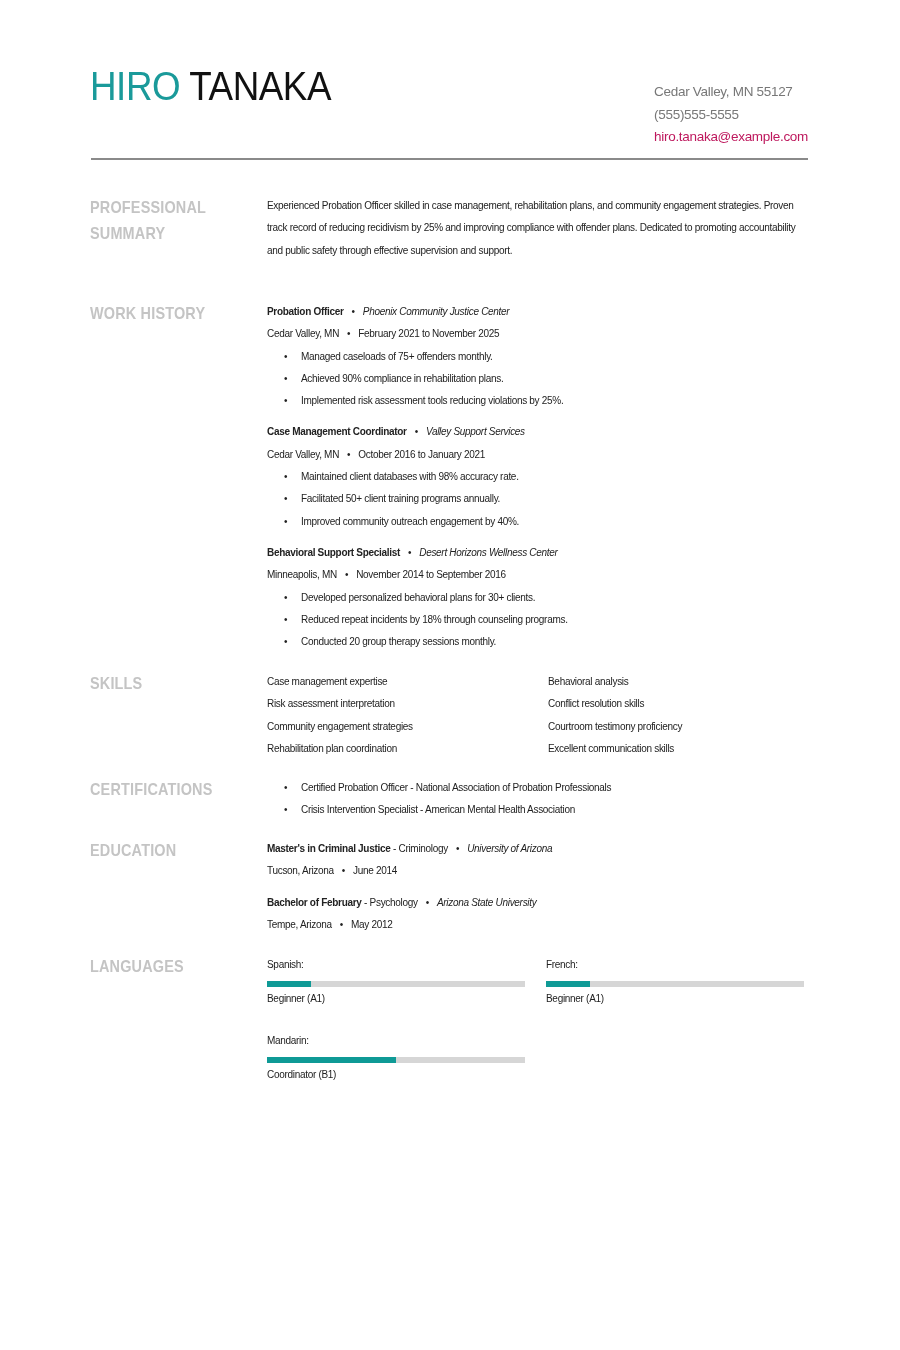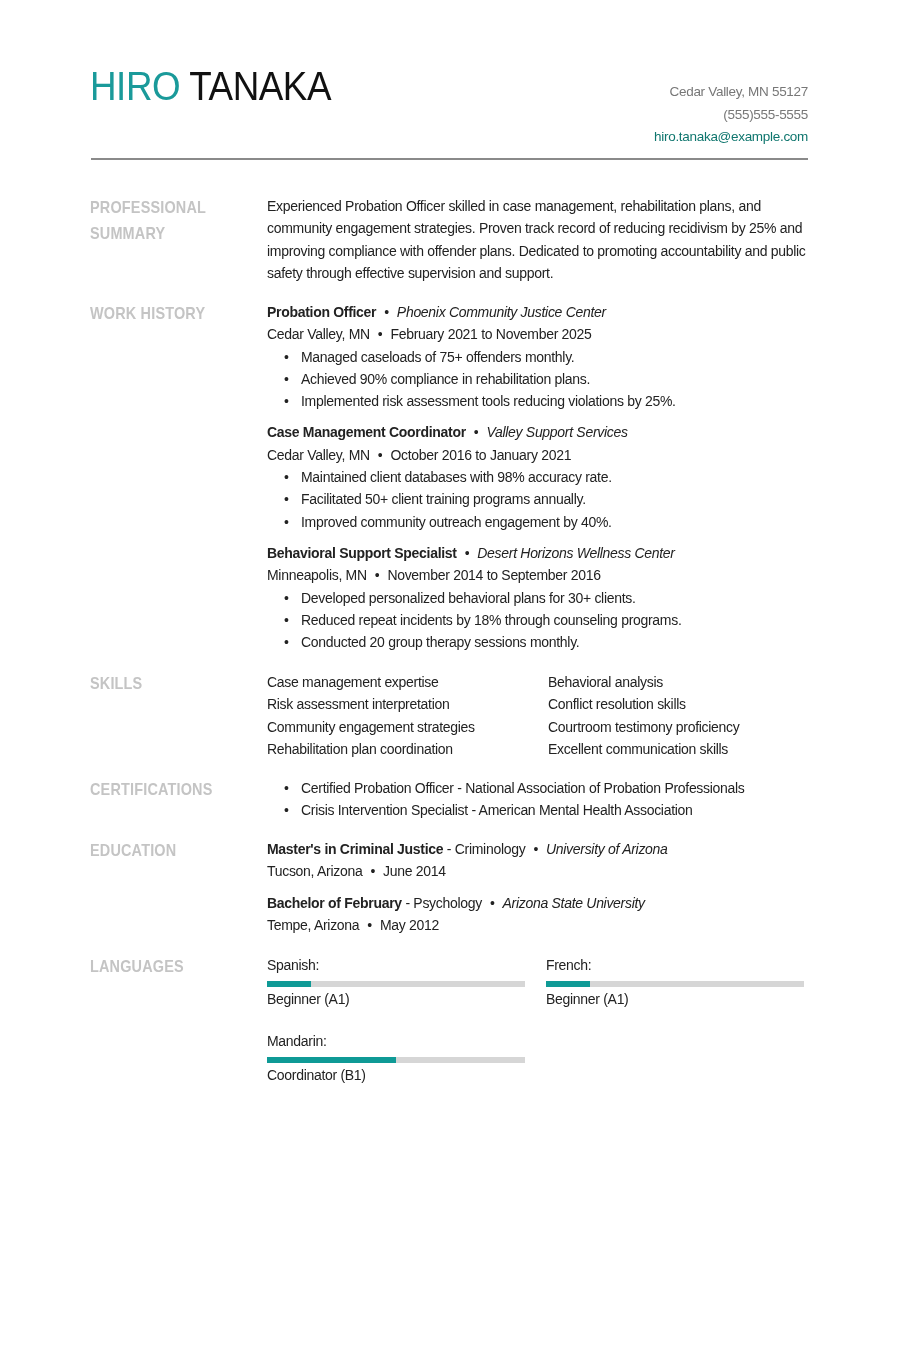--- a/index.html
+++ b/index.html
@@ -1,26 +1,26 @@
 <!DOCTYPE html>
 <html><head>
 <meta charset="utf-8">
 <style>
   html, body { margin: 0; padding: 0; background: #ffffff; }
   body { width: 900px; height: 1350px; position: relative; font-family: "Liberation Sans", sans-serif; color: #222; overflow: hidden; }
   .page { position: absolute; left: 0; top: 0; width: 900px; height: 1073px; }
   .name { position: absolute; left: 90px; top: 62px; font-size: 40px; letter-spacing: -0.5px; line-height: 48px; transform: scaleX(0.92); transform-origin: left; white-space: nowrap; }
   .name .first { color: #1a9a9a; }
   .name .last { color: #111; }
-  .contact { position: absolute; right: 92px; top: 81px; text-align: right; font-size: 13.5px; line-height: 22.5px; color: #777; }
-  .contact .email { color: #0f766e; }
+  .contact { position: absolute; right: 92px; top: 81px; font-size: 13.5px; line-height: 22.5px; color: #777; }
+  .contact .email { color: #be185d; }
   .rule { position: absolute; left: 91px; top: 158px; width: 717px; height: 2px; background: #8a8a8a; }
   .section { position: absolute; left: 90px; width: 720px; }
   .sec-label { position: absolute; left: 0; top: 0; width: 160px; font-size: 17px; font-weight: bold; color: #c4c4c4; line-height: 26px; letter-spacing: 0.2px; transform: scaleX(0.85); transform-origin: left; }
-  .sec-body { position: absolute; left: 177px; top: 0; width: 545px; font-size: 14px; line-height: 22.3px; color: #222; }
+  .sec-body { position: absolute; left: 177px; top: 0; width: 545px; font-size: 10px; line-height: 22.3px; color: #222; }
   .narrow { letter-spacing: -0.3px; }
   .summary { width: 545px; }
   .job { margin-bottom: 9px; }
   .job-title { font-weight: bold; margin-top: 16px; }
   .job-org { font-style: italic; }
   .dot { display: inline-block; padding: 0 8px; }
   ul { margin: 0; padding: 0 0 0 34px; }
   ul li { list-style: none; position: relative; }
   ul li::before { content: "•"; position: absolute; left: -17px; top: 0; }
   .skills-grid { display: grid; grid-template-columns: 281px 260px; }

